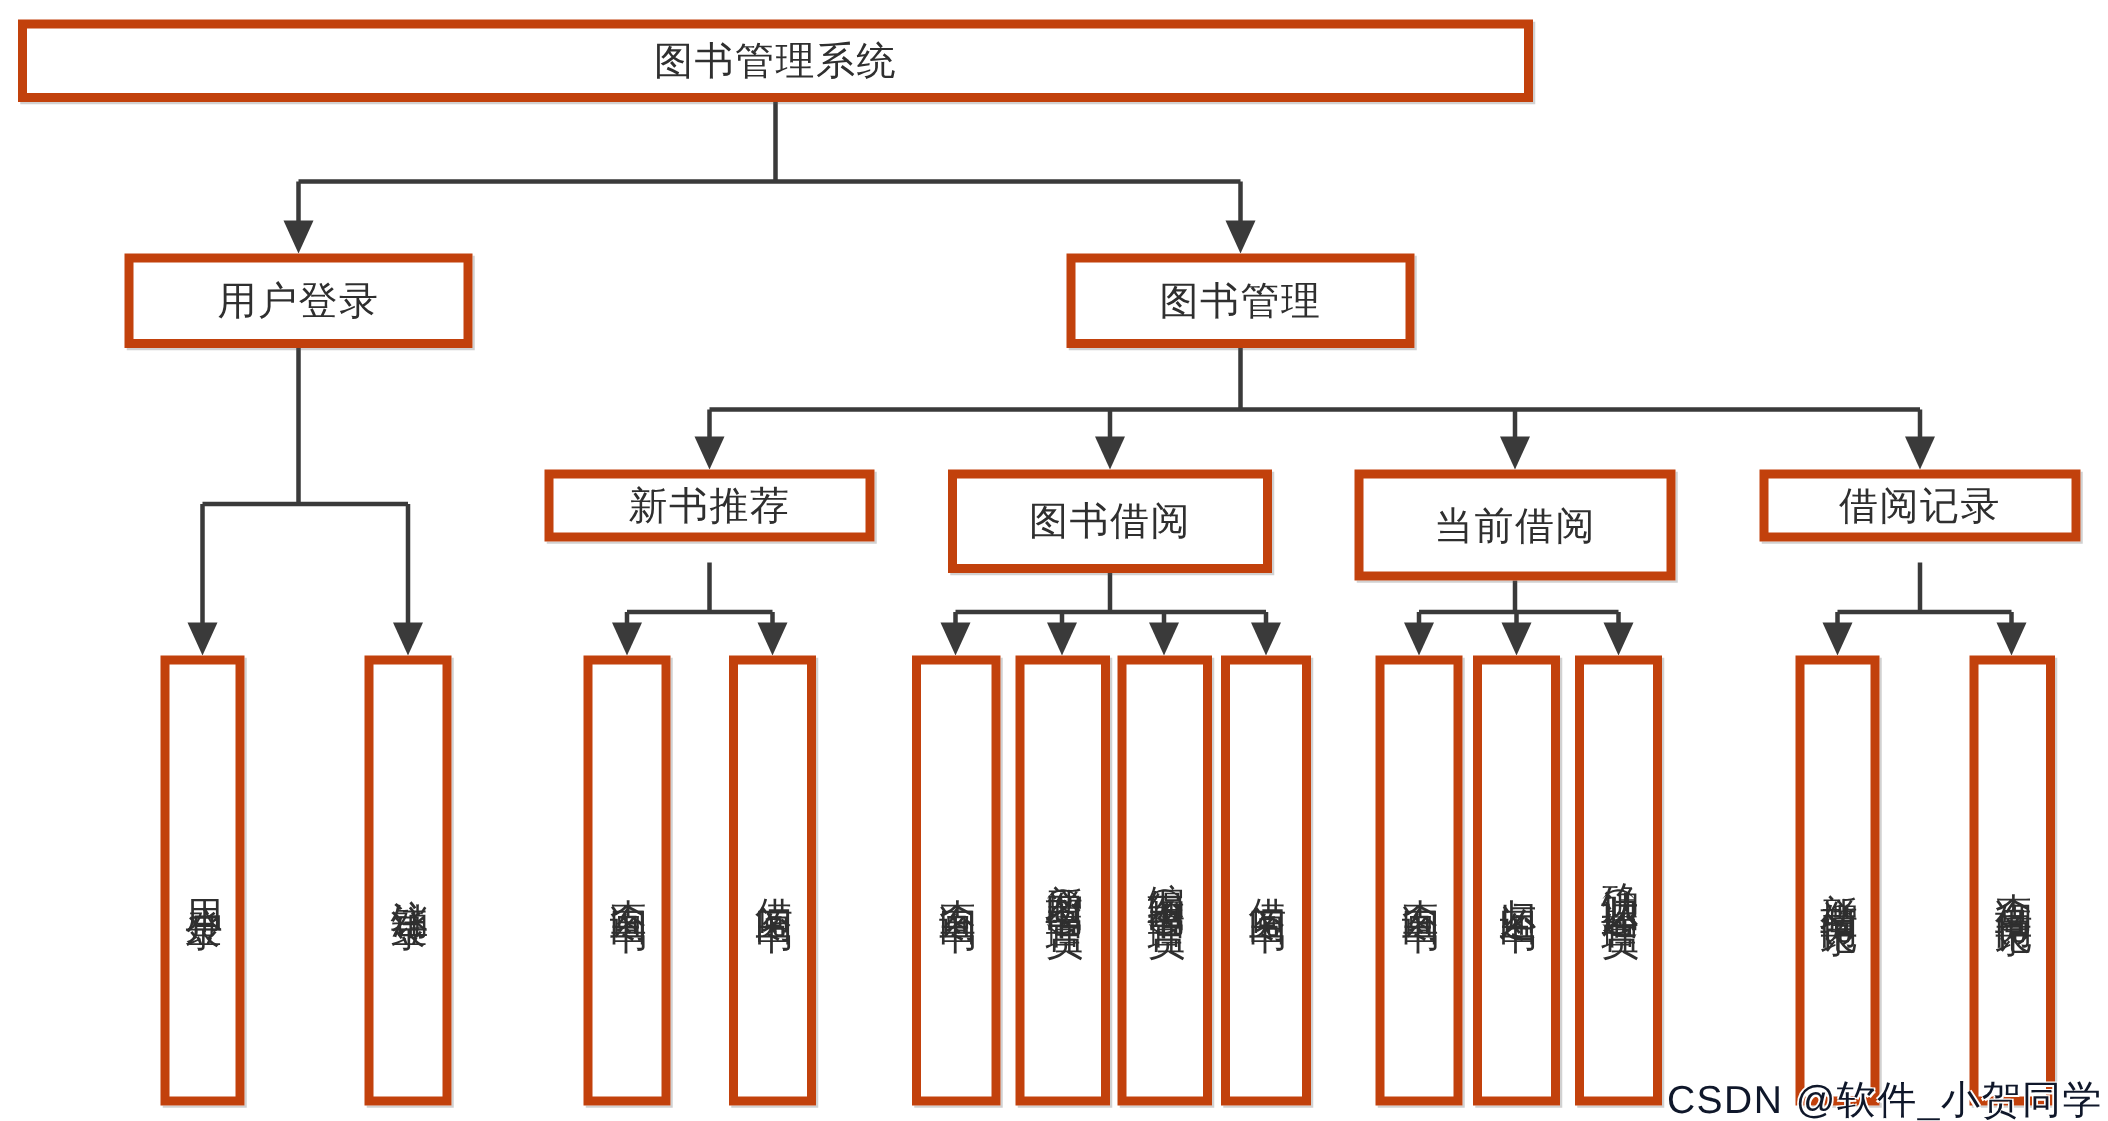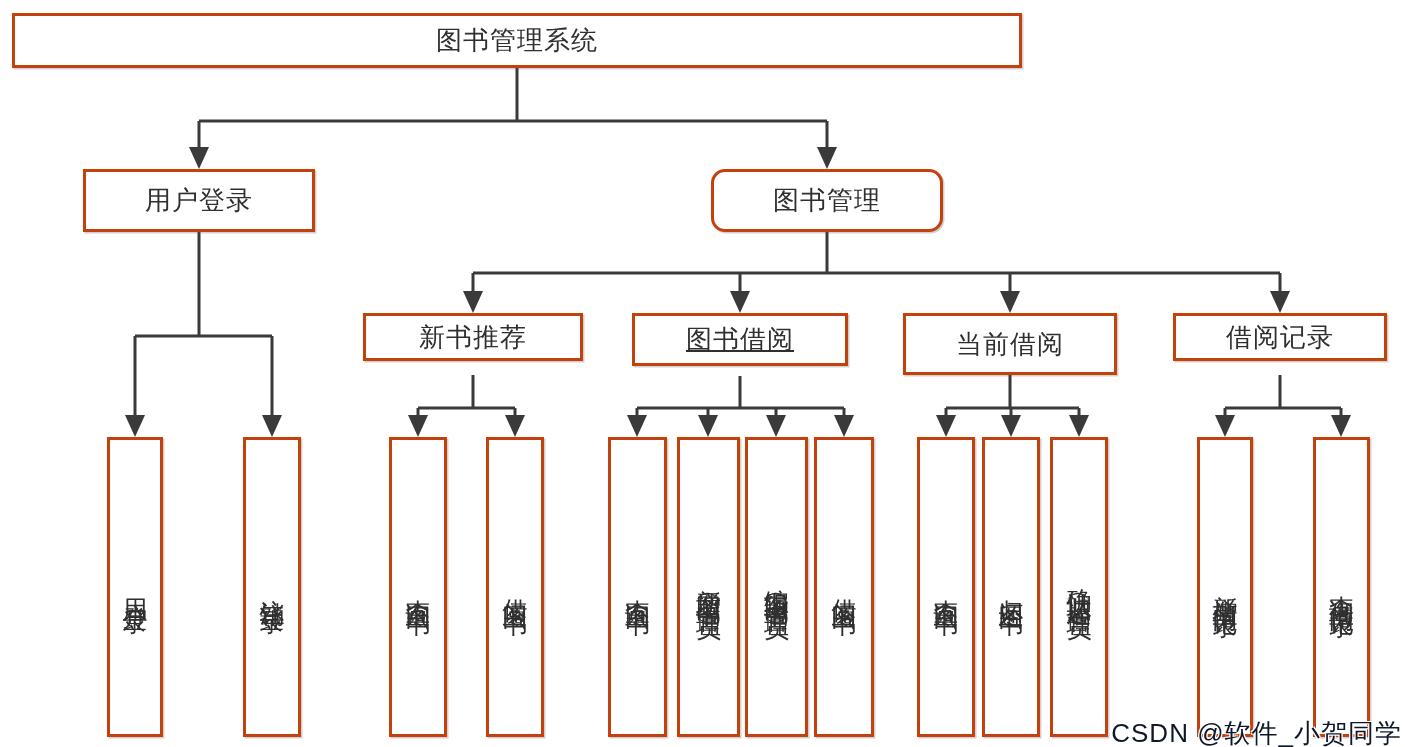--- a/index.html
+++ b/index.html
@@ -15,21 +15,21 @@
   .connector-svg {
     position: absolute;
     left: 0; top: 0;
     width: 1405px; height: 747px;
     z-index: 1;
   }
   .node {
     position: absolute;
     box-sizing: border-box;
     background: #ffffff;
-    border: 3px solid #c2410c;
+    border: 6px solid #c2410c;
     box-shadow: 1.5px 1.5px 0 rgba(90,90,90,0.28);
     display: flex;
     align-items: center;
     justify-content: center;
     z-index: 2;
   }
   .hbox { font-size: 26px; letter-spacing: 1px; }
   .vbox .vtext {
     writing-mode: vertical-rl;
     text-orientation: mixed;
@@ -91,31 +91,31 @@
     </g>
   </svg>
 
   <div class="node hbox" style="left:12px; top:13px; width:1010px; height:55px;">
     <span>图书管理系统</span>
   </div>
 
   <div class="node hbox" style="left:83px; top:169px; width:232px; height:63px;">
     <span>用户登录</span>
   </div>
-  <div class="node hbox" style="left:711px; top:169px; width:232px; height:63px;border-radius:14px;">
+  <div class="node hbox" style="left:711px; top:169px; width:232px; height:63px;">
     <span>图书管理</span>
   </div>
 
   <div class="node hbox" style="left:363px; top:313px; width:220px; height:48px;">
     <span>新书推荐</span>
   </div>
-  <div class="node hbox" style="left:632px; top:313px; width:216px; height:53px;text-decoration:underline;">
+  <div class="node hbox" style="left:632px; top:313px; width:216px; height:69px;">
     <span>图书借阅</span>
   </div>
-  <div class="node hbox" style="left:903px; top:313px; width:214px; height:62px;">
+  <div class="node hbox" style="left:903px; top:313px; width:214px; height:74px;">
     <span>当前借阅</span>
   </div>
   <div class="node hbox" style="left:1173px; top:313px; width:214px; height:48px;">
     <span>借阅记录</span>
   </div>
 
   <div class="node vbox" style="left:107px; top:437px; width:56px; height:300px;">
     <span class="vtext">用户登录</span>
   </div>
   <div class="node vbox" style="left:243px; top:437px; width:58px; height:300px;">

